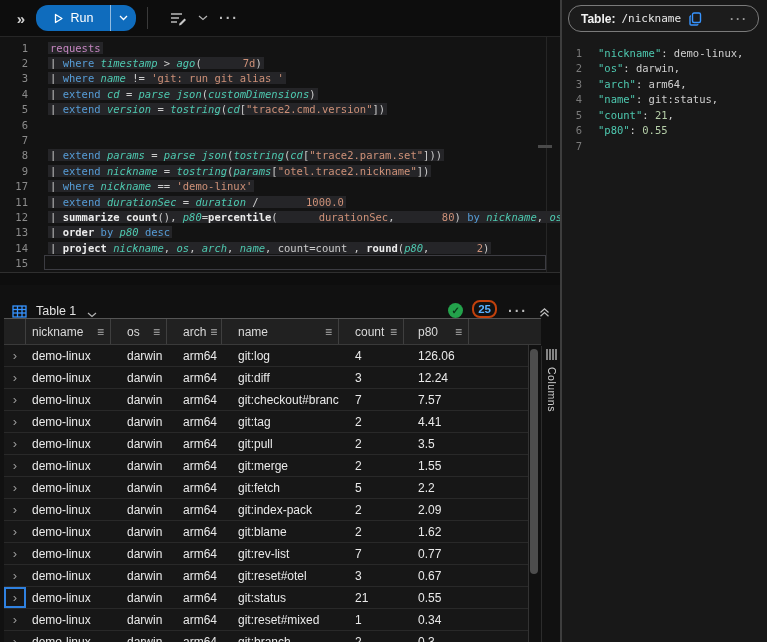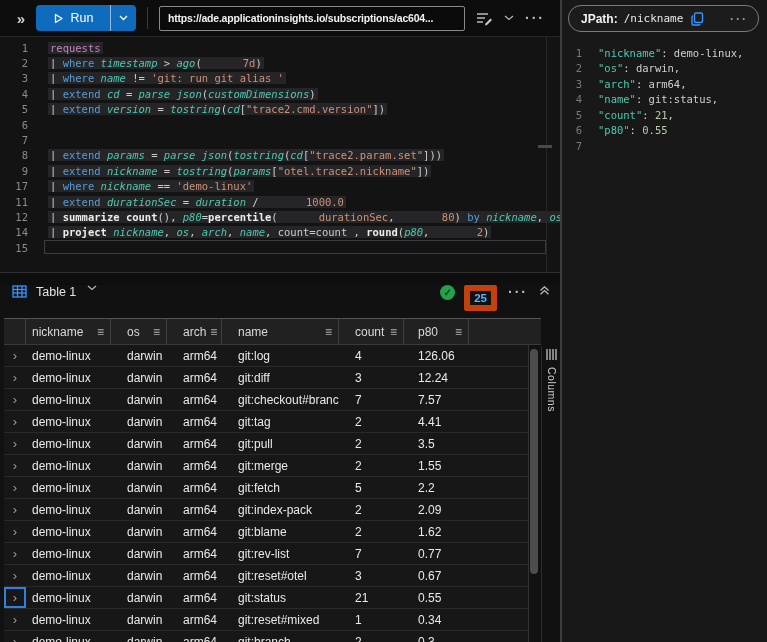--- a/index.html
+++ b/index.html
@@ -6,21 +6,21 @@
   html,body { width:767px; height:642px; overflow:hidden; background:#161616;
               font-family:"Liberation Sans", sans-serif; }
   body { position:relative; }
 
   
   .left { position:absolute; left:0; top:0; width:560px; height:642px; }
 
   .topbar { height:37px; background:#0d0d0d; border-bottom:1px solid #262626;
             display:flex; align-items:center; padding-left:10px; }
   .expand-ic { width:22px; text-align:center; color:#cfcfcf; font-size:15px; font-weight:bold; cursor:pointer; }
-  .run-btn { display:flex; height:26px; border-radius:4px; overflow:hidden; background:#0f6cbd; margin-left:4px; }
+  .run-btn { display:flex; height:26px; border-radius:12px; overflow:hidden; background:#0f6cbd; margin-left:4px; }
   .run-main { width:74px; display:flex; align-items:center; justify-content:center; gap:7px;
               color:#fff; font-size:12.5px; cursor:pointer; }
   .run-sep { width:1px; background:rgba(255,255,255,.55); }
   .run-arr { width:25px; display:flex; align-items:center; justify-content:center; cursor:pointer; }
   .tb-sep { width:1px; height:22px; background:#3a3a3a; margin:0 11px; }
   .url-box { width:306px; height:25px; border:1px solid #8a8a8a; border-radius:2px; background:#0a0a0a;
              display:flex; align-items:center; padding:0 8px; overflow:hidden; }
   .url-text { font-size:10.5px; font-weight:700; letter-spacing:-0.2px; color:#f2f2f2; white-space:nowrap; }
   .tb-ic { margin-left:11px; display:flex; align-items:center; cursor:pointer; }
   .dots { color:#bdbdbd; font-size:14px; font-weight:700; letter-spacing:2px; line-height:1; cursor:pointer; }
@@ -36,27 +36,27 @@
   .lc { background:#252528; padding:0 2px; white-space:pre; }
   .code-line.cur::after { content:''; position:absolute; left:44px; right:14px; top:0; bottom:1px;
                           border:1px solid #3c3c42; }
   .t-k { color:#569cd6; } .t-i { color:#4ec9b0;font-style:italic; } .t-s { color:#ce9178; } .t-n { color:#ce9178;margin-left:41px; }
   .t-p { color:#cdcdcd; } .t-b { color:#ececec; font-weight:700; } .t-m { color:#c586c0; }
 
   .gap { height:13px; background:#0e0e0e; border-top:1px solid #2f2f2f; }
 
   
   .results { position:relative; height:357px; background:#111; overflow:hidden; }
-  .res-toolbar { height:33px; display:flex; align-items:flex-start; padding:0 8px 0 12px; }
+  .res-toolbar { height:33px; display:flex; align-items:flex-end; padding:0 8px 0 12px; }
   .tbl-label { font-size:12.5px; color:#e3e3e3; margin-left:9px; cursor:pointer; }
   .spacer { flex:1; }
   .check { width:15px; height:15px; border-radius:50%; background:#23a24b; display:flex;
            align-items:center; justify-content:center; font-size:10px; font-weight:700; color:#0b3317; }
-  .badge { margin-left:9px; border:6px solid #c2410c; color:#5ab1ff; font-size:11.5px; font-weight:700;
-           padding:1px 4px; border-radius:2px; cursor:pointer; }
+  .badge { margin-left:9px; border:2px solid #c2410c; color:#5ab1ff; font-size:11.5px; font-weight:700;
+           padding:1px 4px; border-radius:8px; cursor:pointer; }
   .res-toolbar .dots { margin-left:11px; }
   .collapse { margin-left:11px; margin-right:2px; cursor:pointer; display:flex; }
 
   .grid { position:absolute; left:4px; top:33px; width:537px; }
   .g-header { display:flex; height:27px; background:#212121; border-top:1px solid #555; border-bottom:1px solid #3a3a3a; }
   .hc { display:flex; align-items:center; justify-content:space-between; padding-right:6px;
         border-right:1px solid #3f3f3f; cursor:pointer; overflow:hidden; flex:none; }
   .hc-lbl { font-size:12px; color:#d9d9d9; white-space:nowrap; }
   .ham { font-size:12px; color:#b0b0b0; margin-left:4px; }
   .hc-fill { flex:1; border-right:none; }
@@ -110,23 +110,20 @@
         <span>Run</span>
       </div>
       <div class="run-sep"></div>
       <div class="run-arr">
         <svg width="9" height="6" viewBox="0 0 9 6">
             <path d="M1 1 L4.5 4.5 L8 1" fill="none" stroke="#fff" stroke-width="1.3"></path>
           </svg>
       </div>
     </div>
     <div class="tb-sep"></div>
-    <div class="url-box">
-      <span class="url-text">https://ade.applicationinsights.io/subscriptions/ac604...</span>
-    </div>
     <div class="tb-ic">
       <svg width="17" height="15" viewBox="0 0 17 15">
           <g stroke="#c8c8c8" stroke-width="1.4">
             <line x1="1" y1="3" x2="12" y2="3"></line>
             <line x1="1" y1="7" x2="9" y2="7"></line>
             <line x1="1" y1="11" x2="7" y2="11"></line>
           </g>
           <path d="M9.5 12.5 L14.5 7.5 L16 9 L11 14 L9 14.5 Z" fill="#c8c8c8"></path>
         </svg>
     </div>
@@ -180,20 +177,24 @@
           <div class="ln-num">17</div>
           <div class="ln-content"><span class="lc"><span class="t-p">| </span><span class="t-k">where</span><span class="t-p"> </span><span class="t-i">nickname</span><span class="t-p"> == </span><span class="t-s">'demo-linux'</span></span></div>
         </div>
         <div class="code-line">
           <div class="ln-num">11</div>
           <div class="ln-content"><span class="lc"><span class="t-p">| </span><span class="t-k">extend</span><span class="t-p"> </span><span class="t-i">durationSec</span><span class="t-p"> = </span><span class="t-i">duration</span><span class="t-p"> / </span><span class="t-n">1000.0</span></span></div>
         </div>
         <div class="code-line">
           <div class="ln-num">12</div>
           <div class="ln-content"><span class="lc"><span class="t-p">| </span><span class="t-b">summarize</span><span class="t-p"> </span><span class="t-b">count</span><span class="t-p">(), </span><span class="t-i">p80</span><span class="t-p">=</span><span class="t-b">percentile</span><span class="t-p">(</span><span class="t-n">durationSec</span><span class="t-p">, </span><span class="t-n">80</span><span class="t-p">) </span><span class="t-k">by</span><span class="t-p"> </span><span class="t-i">nickname</span><span class="t-p">, </span><span class="t-i">os</span><span class="t-p">, </span><span class="t-i">arch</span><span class="t-p">, </span><span class="t-i">name</span></span></div>
+        </div>
+        <div class="code-line">
+          <div class="ln-num">13</div>
+          <div class="ln-content"><span class="lc"><span class="t-p">| </span><span class="t-b">order</span><span class="t-p"> </span><span class="t-k">by</span><span class="t-p"> </span><span class="t-i">p80</span><span class="t-p"> </span><span class="t-k">desc</span></span></div>
         </div>
         <div class="code-line">
           <div class="ln-num">14</div>
           <div class="ln-content"><span class="lc"><span class="t-p">| </span><span class="t-b">project</span><span class="t-p"> </span><span class="t-i">nickname</span><span class="t-p">, </span><span class="t-i">os</span><span class="t-p">, </span><span class="t-i">arch</span><span class="t-p">, </span><span class="t-i">name</span><span class="t-p">, count=count_, </span><span class="t-b">round</span><span class="t-p">(</span><span class="t-i">p80</span><span class="t-p">, </span><span class="t-n">2</span><span class="t-p">)</span></span></div>
         </div>
         <div class="code-line cur">
           <div class="ln-num">15</div>
           <div class="ln-content"></div>
         </div>
       </div>
@@ -403,21 +404,21 @@
         </svg>
       <span class="columns-lbl">Columns</span>
     </div>
   </div>
 </div>
 
 <div class="vsep"></div>
 
 <div class="right">
   <div class="jpath-box">
-    <span class="jp-label">JPath:</span>
+    <span class="jp-label">Table:</span>
     <span class="jp-path">/nickname</span>
     <div class="copy-ic">
       <svg width="13" height="14" viewBox="0 0 13 14">
           <rect x="3.5" y="1" width="8" height="9.5" rx="1.5" fill="none" stroke="#3794ff" stroke-width="1.4"></rect>
           <path d="M2 4 L1.5 4 A1 1 0 0 0 1 5 L1 12 A1 1 0 0 0 2 13 L8 13 A1 1 0 0 0 9 12.2" fill="none" stroke="#3794ff" stroke-width="1.4"></path>
         </svg>
     </div>
     <div class="spacer"></div>
     <span class="dots">···</span>
   </div>

